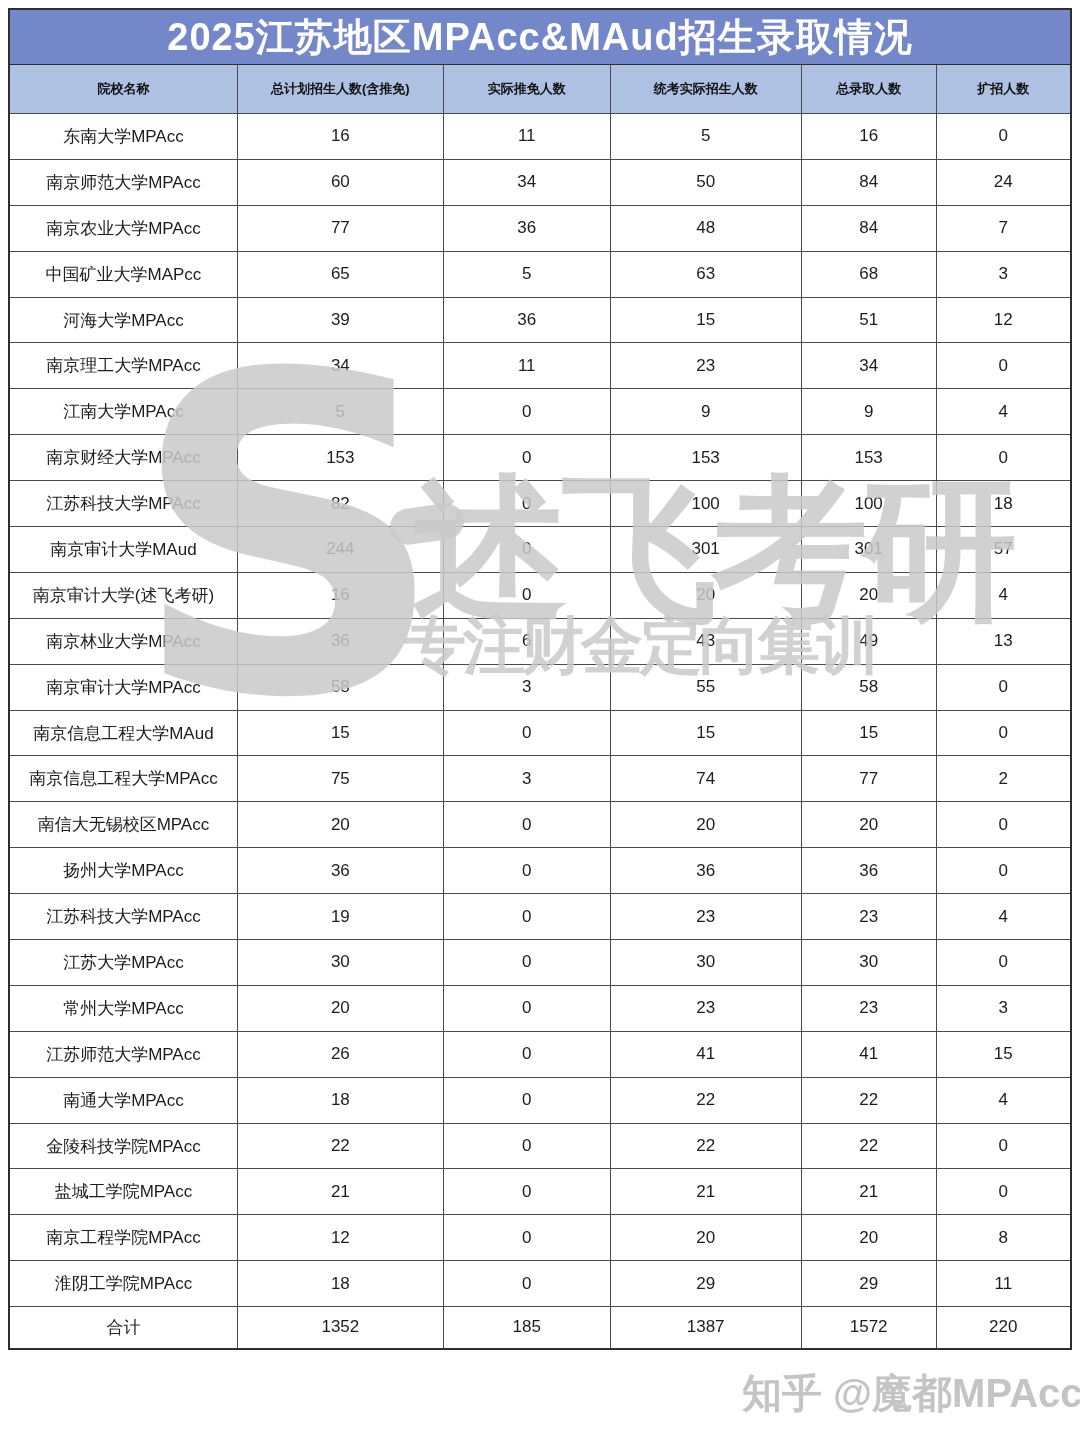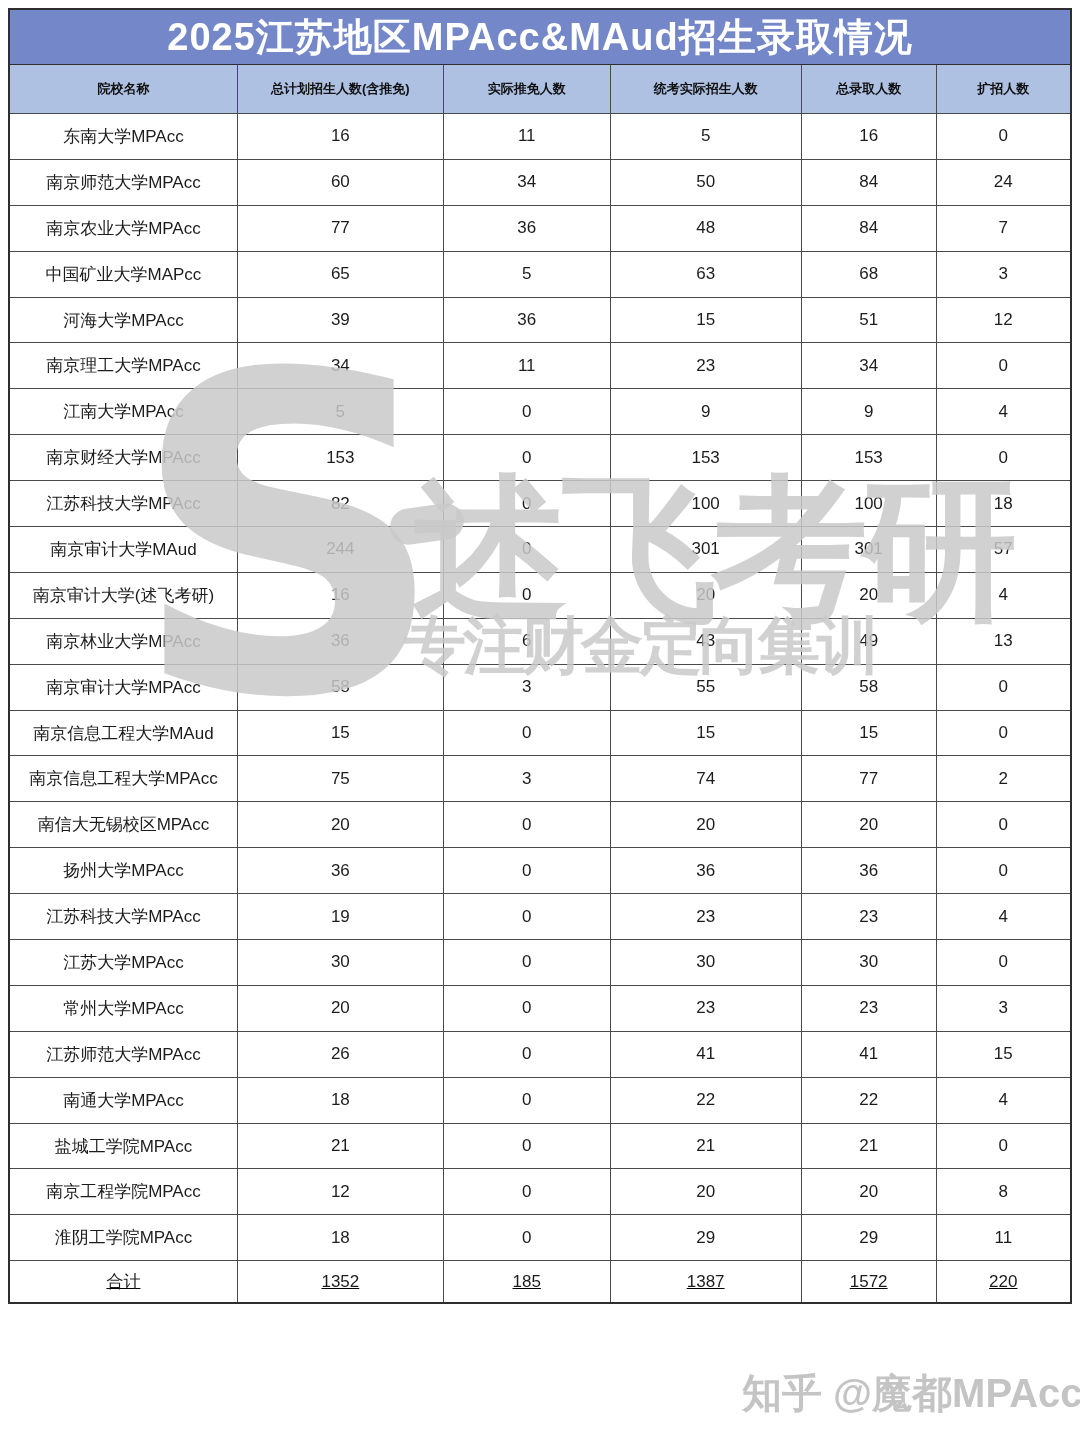--- a/index.html
+++ b/index.html
@@ -39,21 +39,21 @@
   }
   tr.header-row th {
     height: 48px;
     background: #aec1e3;
     color: #111111;
     font-size: 13px;
     font-weight: bold;
   }
   tbody tr { height: 45.9px; background: #ffffff; }
   tbody td { font-size: 17px; color: #1c1c1c; }
-  tr[data-name="total-row"] { height: 42px; text-decoration: underline; }
+  tr[data-name="total-row"] { height: 42px; }
   col.c1 { width: 21.5%; }
   col.c2 { width: 19.4%; }
   col.c3 { width: 15.7%; }
   col.c4 { width: 18.0%; }
   col.c5 { width: 12.7%; }
   col.c6 { width: 12.7%; }
 
   .wm { position: absolute; pointer-events: none; color: #c9c9c9; z-index: 5; }
   .wm-s {
     left: 130px; top: 318px;
@@ -282,20 +282,28 @@
         </tr>
         <tr data-name="table-row">
           <td data-name="school-name-cell">南通大学MPAcc</td>
           <td data-name="value-cell">18</td>
           <td data-name="value-cell">0</td>
           <td data-name="value-cell">22</td>
           <td data-name="value-cell">22</td>
           <td data-name="value-cell">4</td>
         </tr>
         <tr data-name="table-row">
+          <td data-name="school-name-cell">金陵科技学院MPAcc</td>
+          <td data-name="value-cell">22</td>
+          <td data-name="value-cell">0</td>
+          <td data-name="value-cell">22</td>
+          <td data-name="value-cell">22</td>
+          <td data-name="value-cell">0</td>
+        </tr>
+        <tr data-name="table-row">
           <td data-name="school-name-cell">盐城工学院MPAcc</td>
           <td data-name="value-cell">21</td>
           <td data-name="value-cell">0</td>
           <td data-name="value-cell">21</td>
           <td data-name="value-cell">21</td>
           <td data-name="value-cell">0</td>
         </tr>
         <tr data-name="table-row">
           <td data-name="school-name-cell">南京工程学院MPAcc</td>
           <td data-name="value-cell">12</td>

